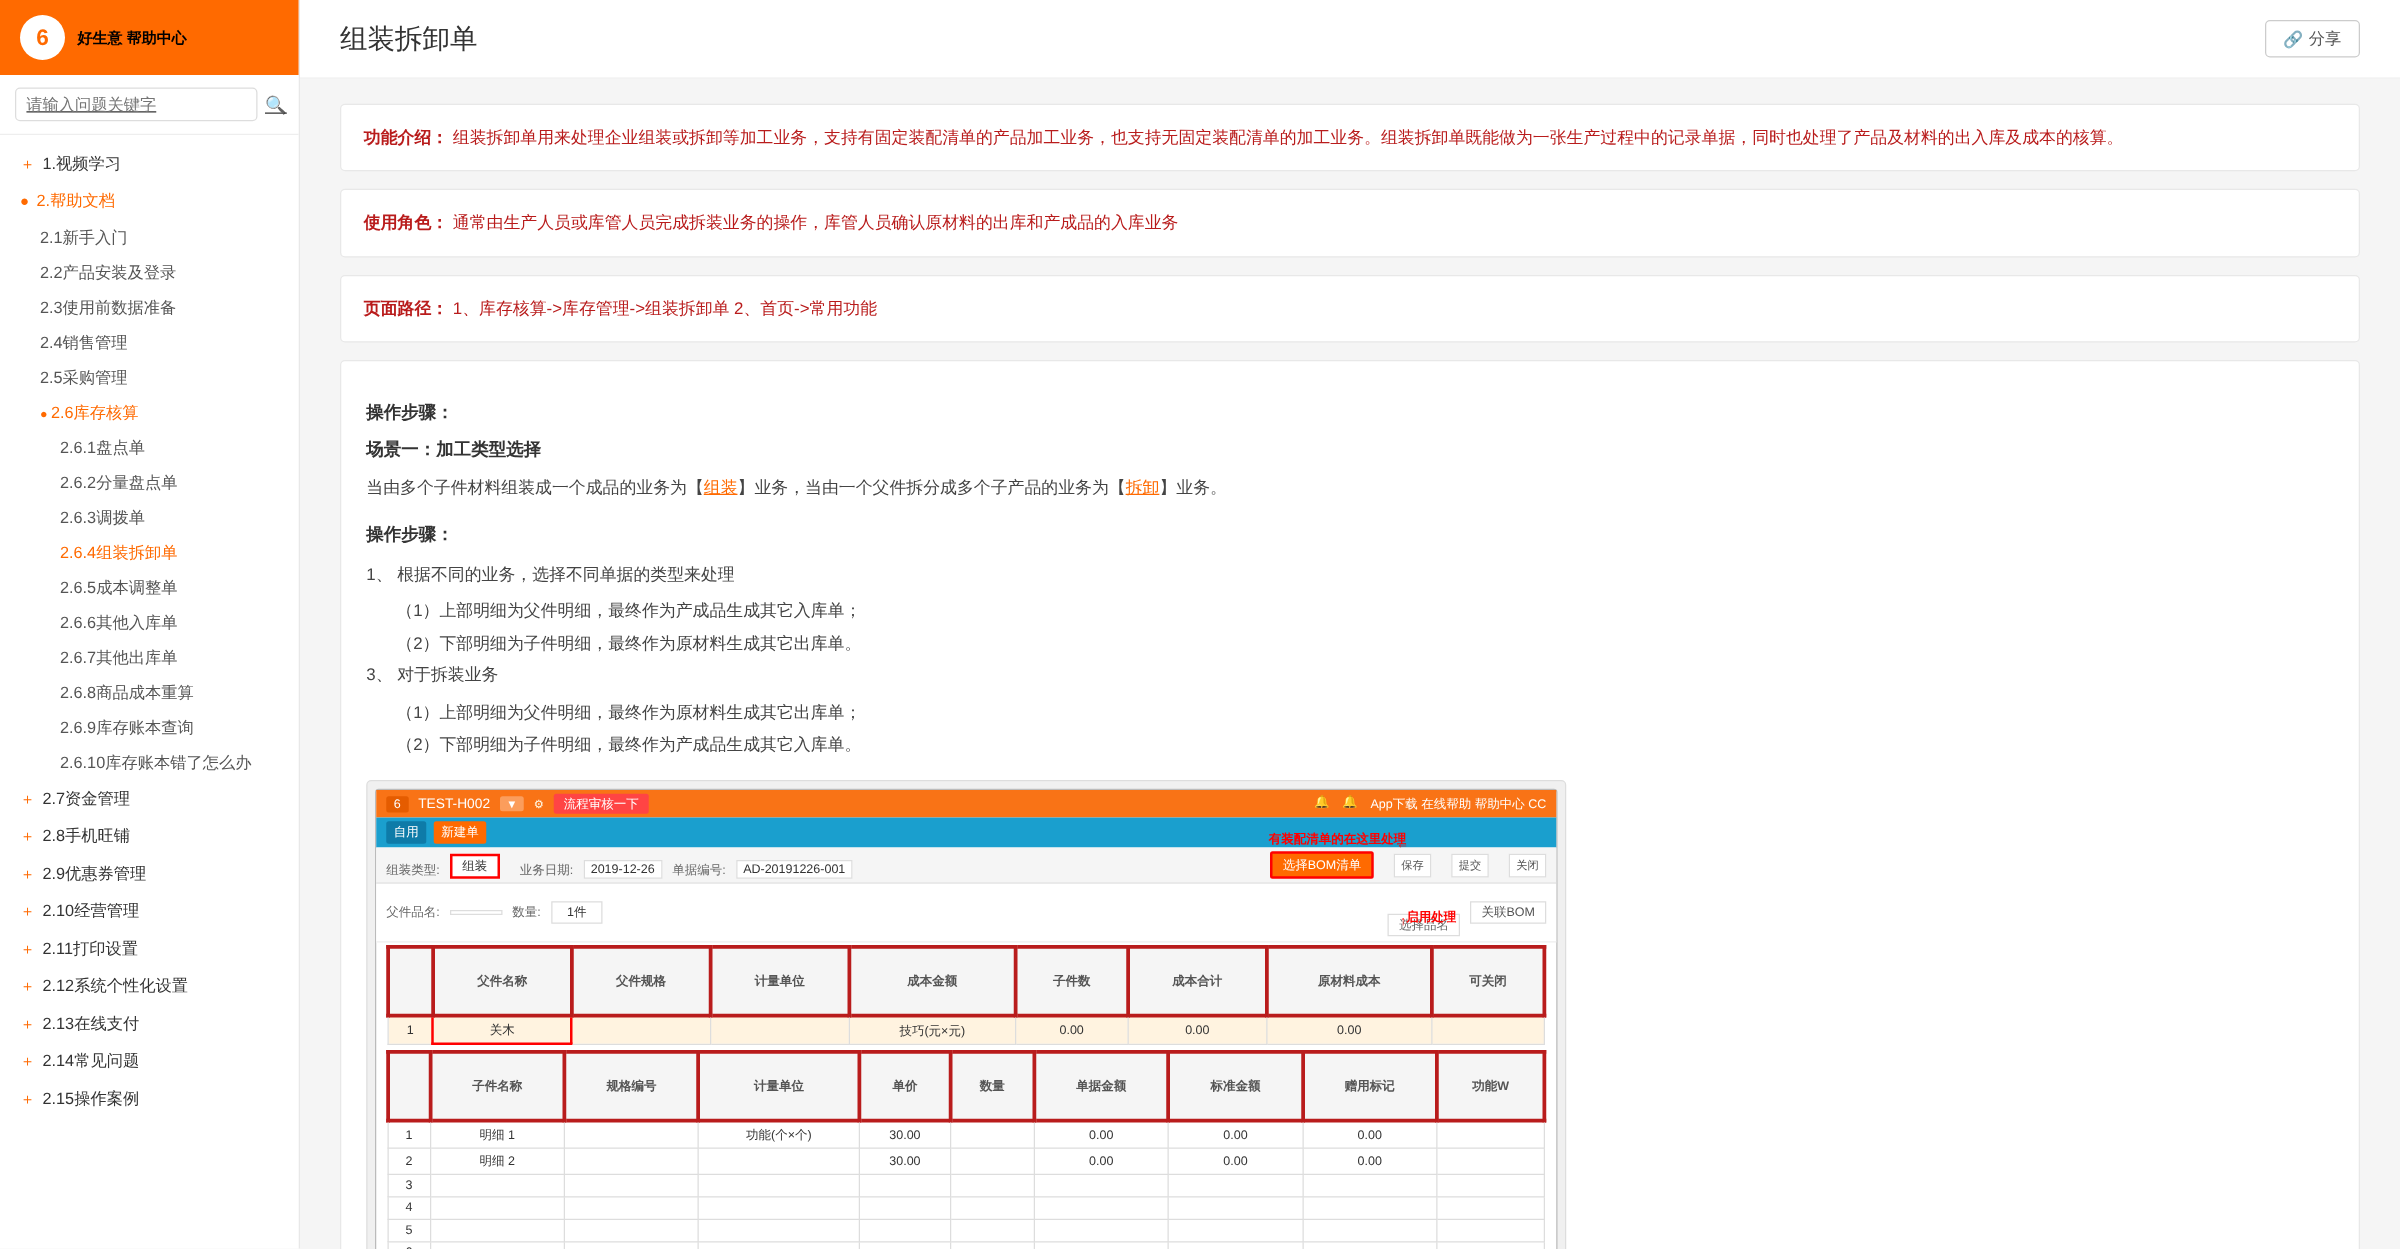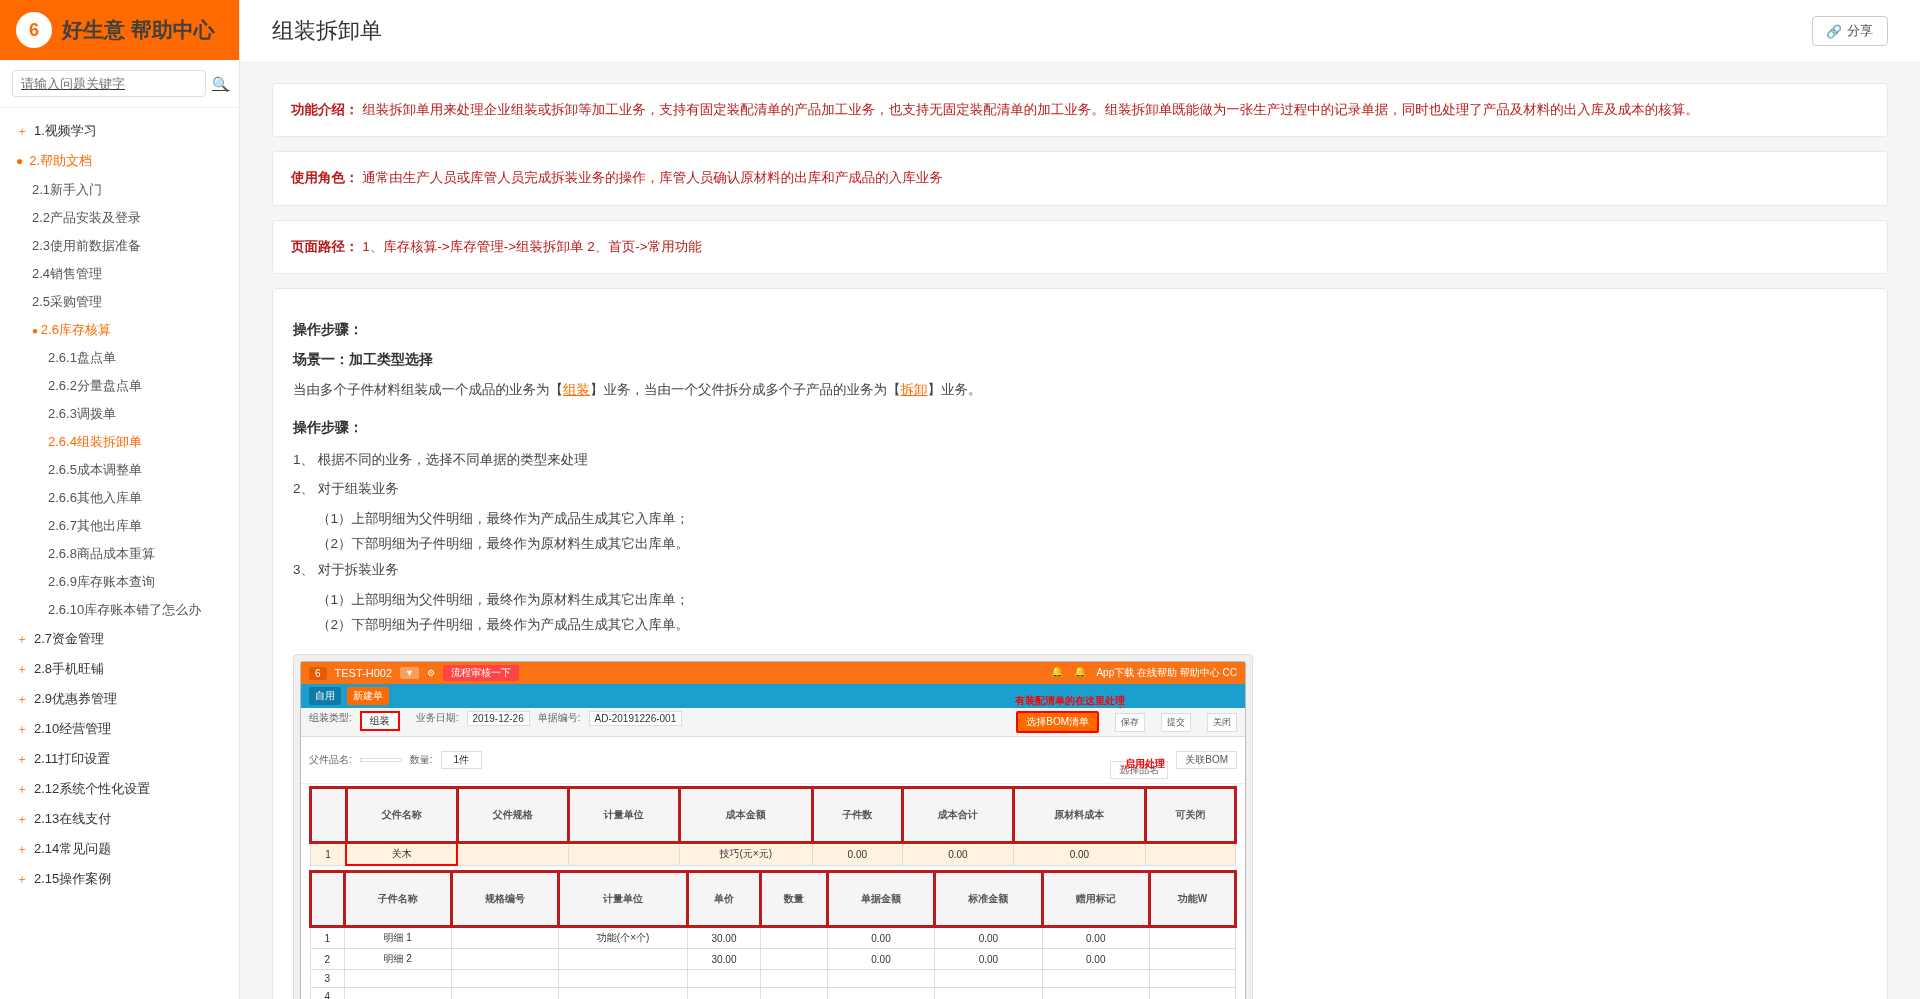--- a/index.html
+++ b/index.html
@@ -24,21 +24,21 @@
       gap: 10px;
     }
     .logo-circle {
       width: 36px; height: 36px;
       background: #fff;
       border-radius: 50%;
       display: flex; align-items: center; justify-content: center;
       color: #ff6a00; font-weight: bold; font-size: 18px;
     }
     .logo-title {
-      color: #404040; font-size: 21px; font-weight: bold;
+      color: #000000; font-size: 12px; font-weight: bold;
     }
     .search-bar {
       padding: 10px 12px;
       border-bottom: 1px solid #eee;
       display: flex; align-items: center; gap: 6px; text-decoration: underline;
     }
     .search-bar input {
       flex: 1; border: 1px solid #ddd; border-radius: 4px; padding: 5px 8px; font-size: 13px; outline: none; color: #666;
     }
     .search-icon { color: #999; font-size: 14px; cursor: pointer; }
@@ -332,24 +332,20 @@
 
       <div class="content-text">
         当由多个子件材料组装成一个成品的业务为【<span class="highlight">组装</span>】业务，当由一个父件拆分成多个子产品的业务为【<span class="highlight">拆卸</span>】业务。
       </div>
 
       <div class="section-title">操作步骤：</div>
 
       <div class="step-item">
         <span>1、</span>
         <span>根据不同的业务，选择不同单据的类型来处理</span>
-      </div>
-      <div class="step-item">
-        <span>2、</span>
-        <span>对于组装业务</span>
       </div>
       <div class="step-sub">
         <span>（1）上部明细为父件明细，最终作为产成品生成其它入库单；</span>
       </div>
       <div class="step-sub">
         <span>（2）下部明细为子件明细，最终作为原材料生成其它出库单。</span>
       </div>
       <div class="step-item">
         <span>3、</span>
         <span>对于拆装业务</span>
@@ -377,21 +373,21 @@
               <span>🔔</span>
               <span>App下载  在线帮助  帮助中心  CC</span>
             </div>
           </div>
 
           <div style="background:#1a9fce; color:#fff; padding:3px 8px; display:flex; align-items:center; gap:6px;">
             <span style="font-size:10px; padding:2px 6px; background:#0e7ba8; border-radius:2px; cursor:pointer;">自用</span>
             <span style="font-size:10px; padding:2px 6px; background:#ff6a00; border-radius:2px; cursor:pointer;">新建单</span>
           </div>
 
-          <div style="background:#f5f5f5; border-bottom:1px solid #ddd; padding:3px 8px; display:flex; align-items:flex-start; gap:8px;">
+          <div style="background:#f5f5f5; border-bottom:1px solid #ddd; padding:3px 8px; display:flex; align-items:flex-end; gap:8px;">
             <span style="font-size:10px; color:#666;">组装类型:</span>
             <span style="font-size:10px; border:1px solid #ddd; padding:1px 8px; background:#fff; cursor:pointer; border:2px solid red;">组装</span>
             <span style="font-size:10px; color:#666; margin-left:8px;">业务日期:</span>
             <span style="font-size:10px; background:#fff; border:1px solid #ddd; padding:1px 5px;">2019-12-26</span>
             <span style="font-size:10px; color:#666;">单据编号:</span>
             <span style="font-size:10px; background:#fff; border:1px solid #ddd; padding:1px 5px;">AD-20191226-001</span>
             <div style="flex:1; display:flex; justify-content:flex-end; align-items:center; gap:16px;">
               <span style="background:#ff6a00; color:#fff; padding:2px 8px; border-radius:2px; font-size:10px; border:2px solid red; cursor:pointer;">选择BOM清单</span>
               <span style="font-size:9px; color:#555; padding:2px 5px; background:#fff; border:1px solid #ddd; cursor:pointer;">保存</span>
               <span style="font-size:9px; color:#555; padding:2px 5px; background:#fff; border:1px solid #ddd; cursor:pointer;">提交</span>

